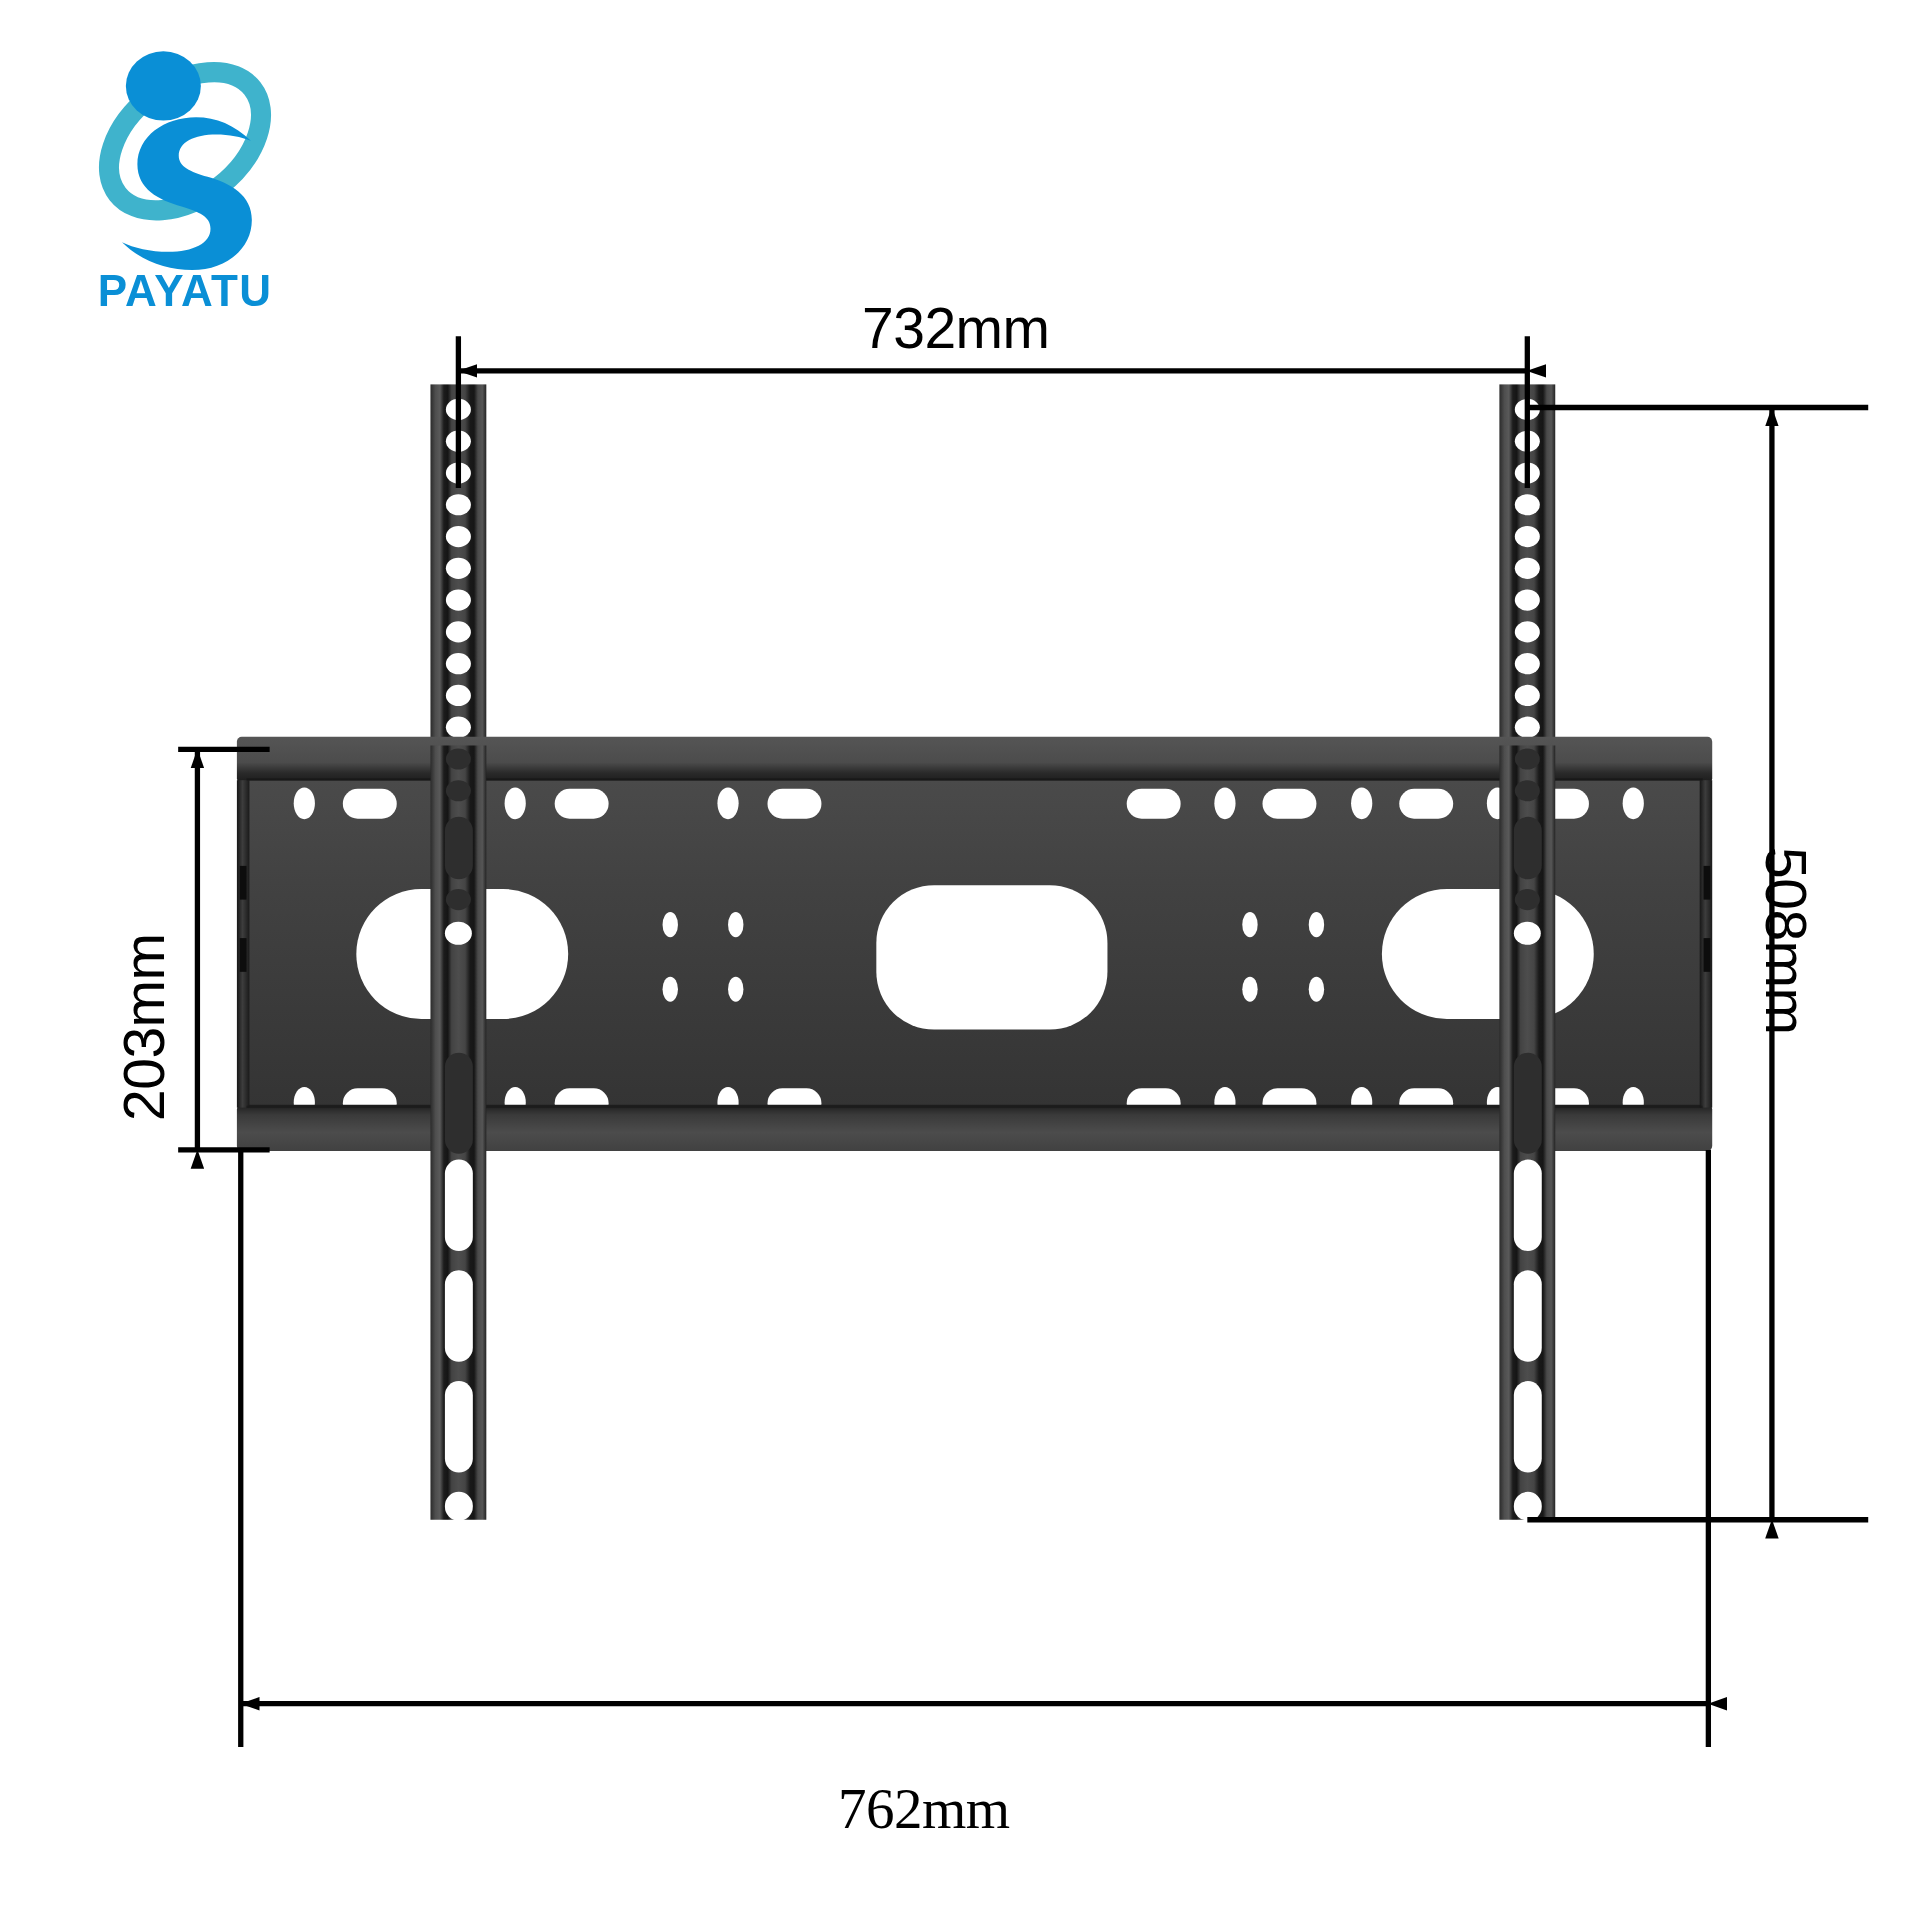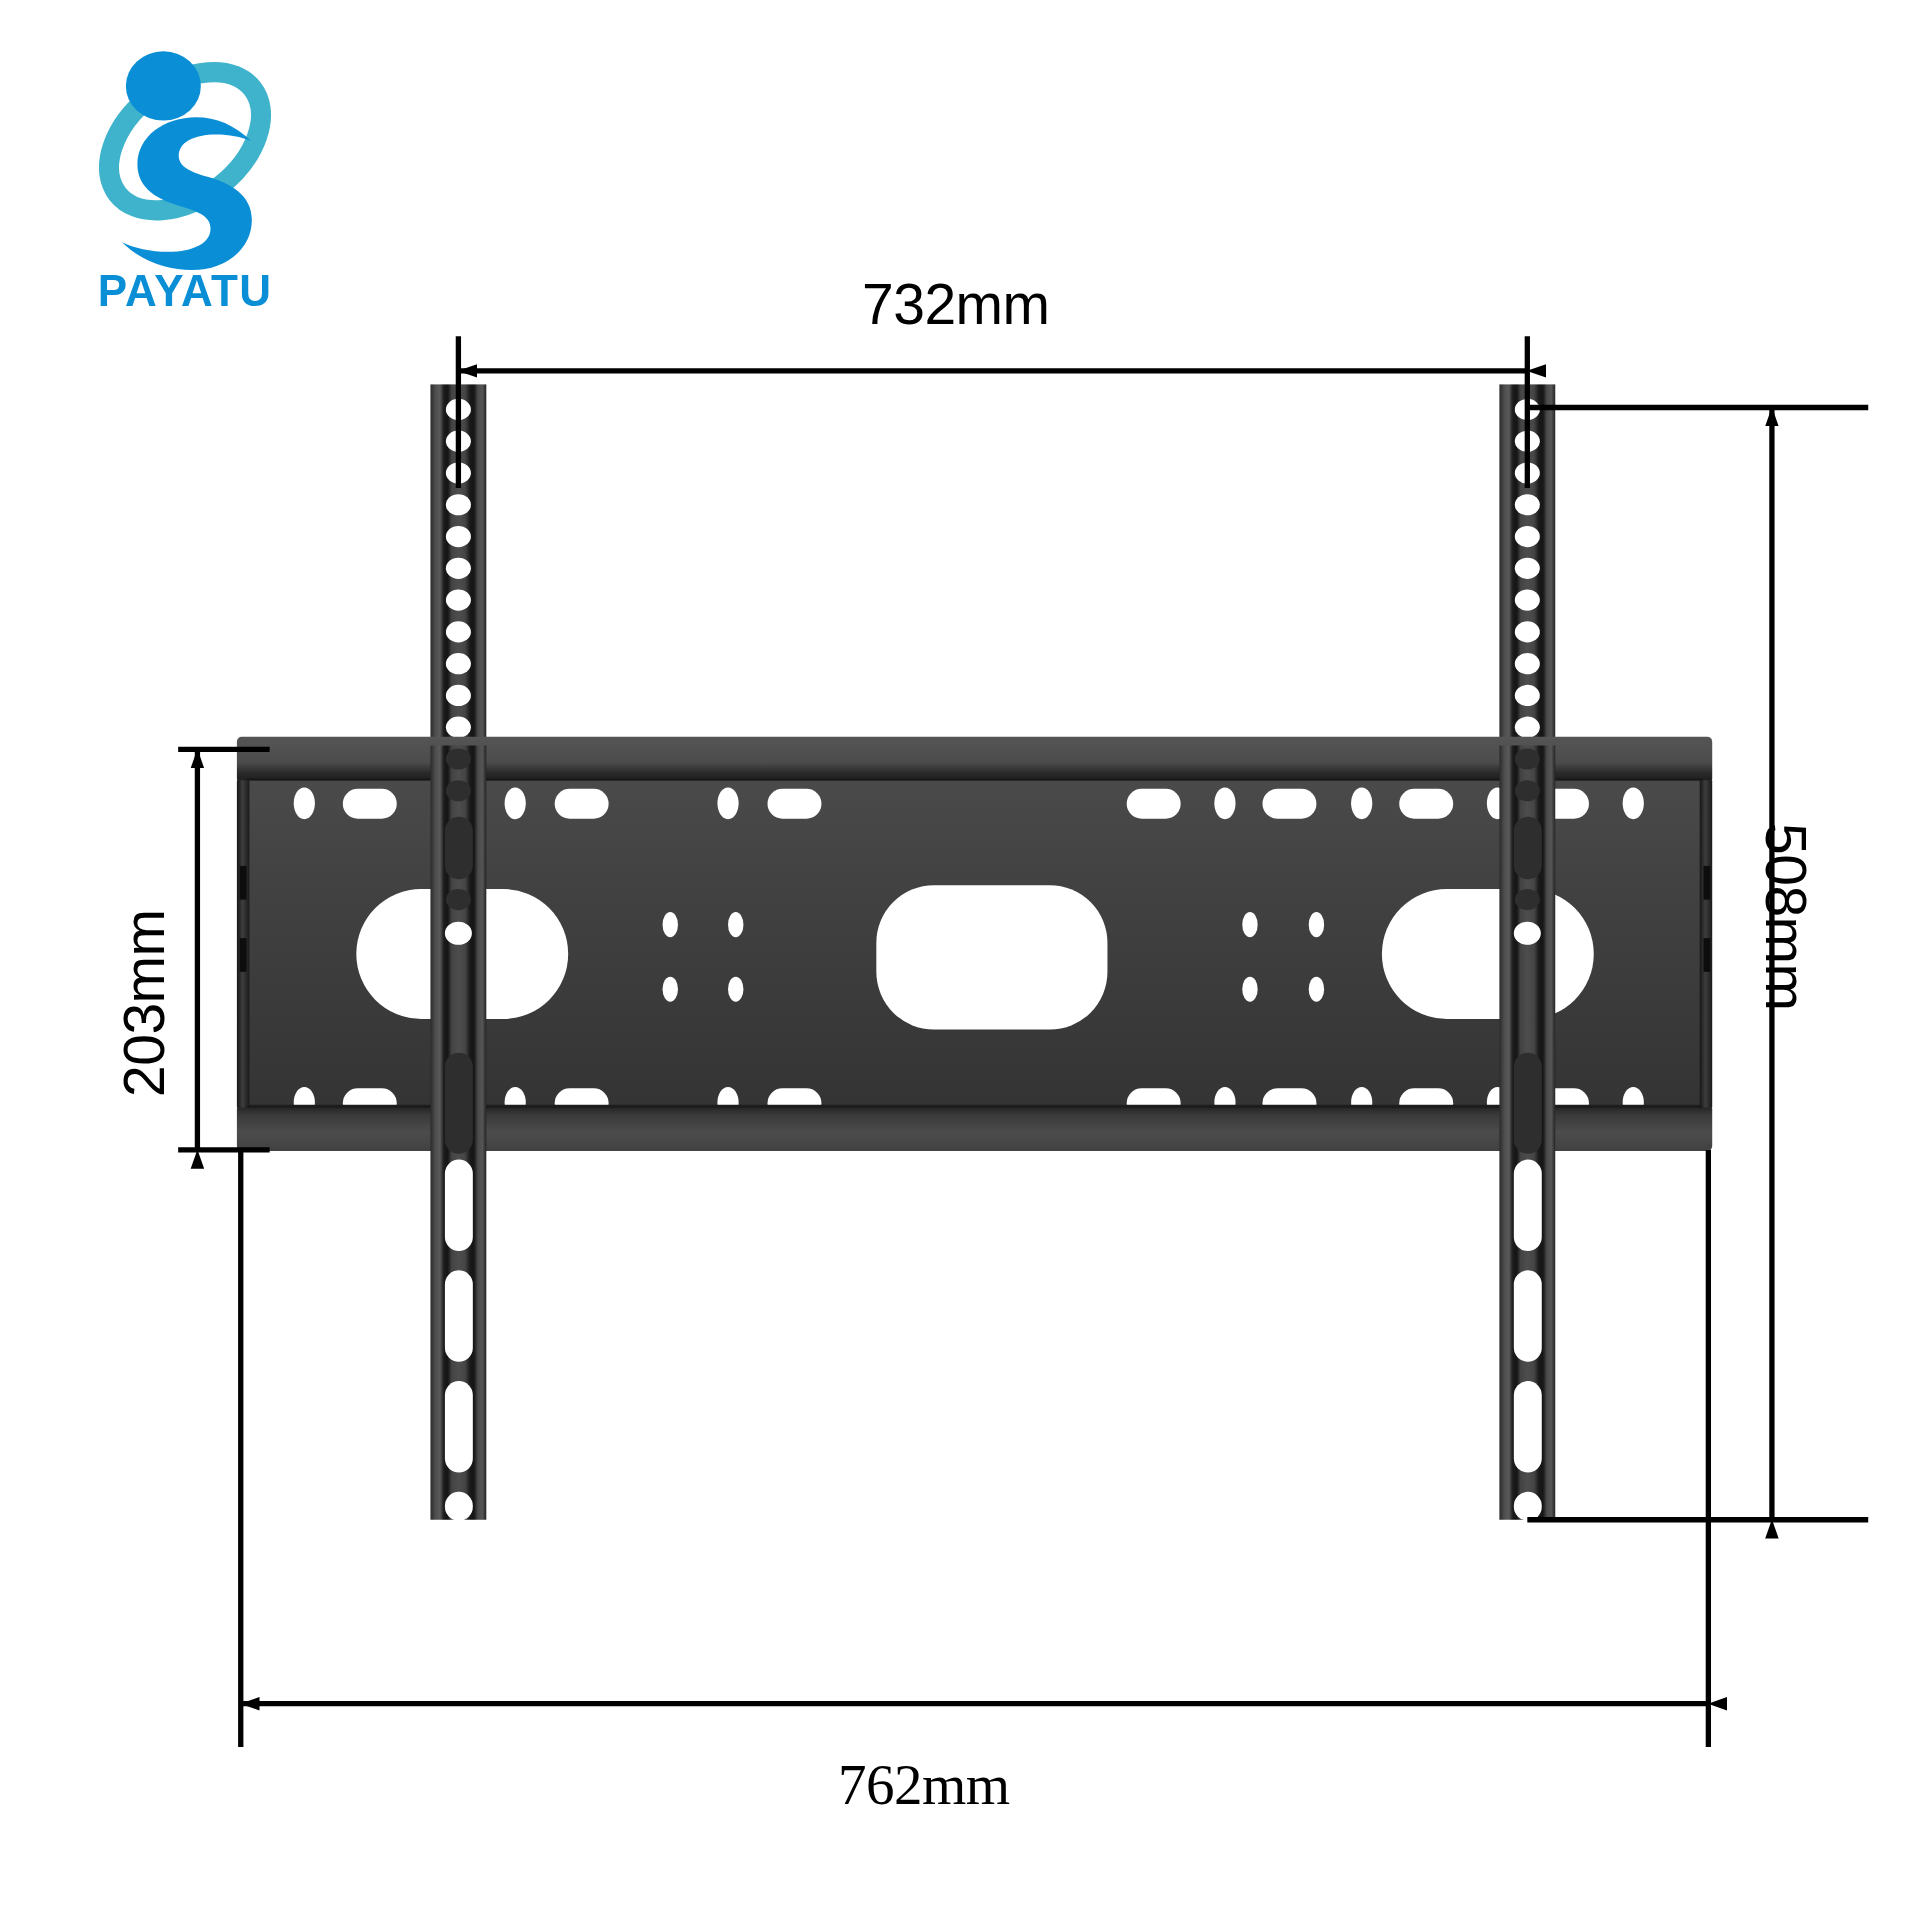--- a/index.html
+++ b/index.html
@@ -23,20 +23,21 @@
   
   #drawing{position:absolute;left:0;top:0;width:1926px;height:1926px;}
 
   
   .dim{
     position:absolute;color:#000;
     font-family:"Liberation Sans","DejaVu Sans",sans-serif;
     font-size:57px;font-weight:400;white-space:nowrap;
     transform-origin:50% 50%;
     letter-spacing:-0.5px;
+    margin-top:24px;
   }
   .dim-top{left:862px;top:267px;}
   .dim-bottom{left:838px;top:1748px;font-family:Liberation Serif, serif;}
   .dim-right{
     left:1762px;top:819px;width:57px;height:270px;
     writing-mode:vertical-rl;text-orientation:mixed;
     transform:rotate(0deg);
   }
   .dim-left{
     left:111px;top:823px;width:57px;height:270px;

